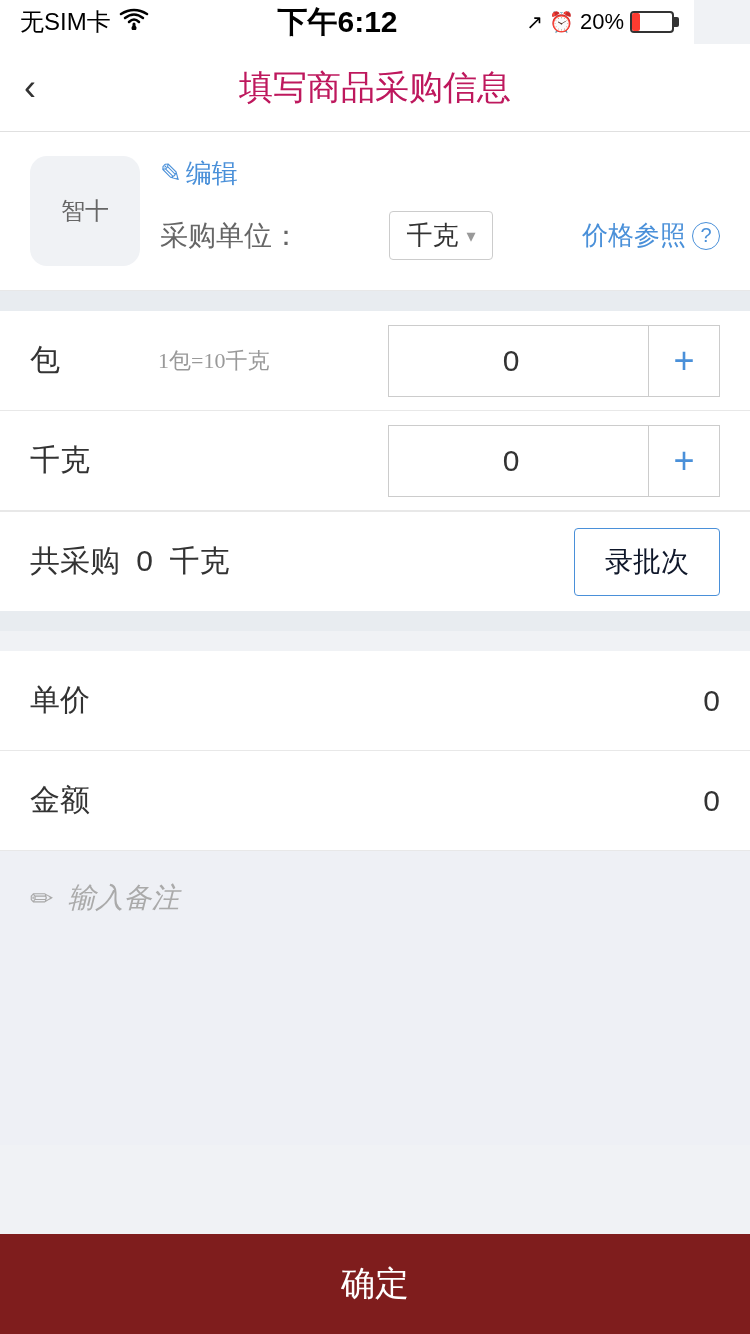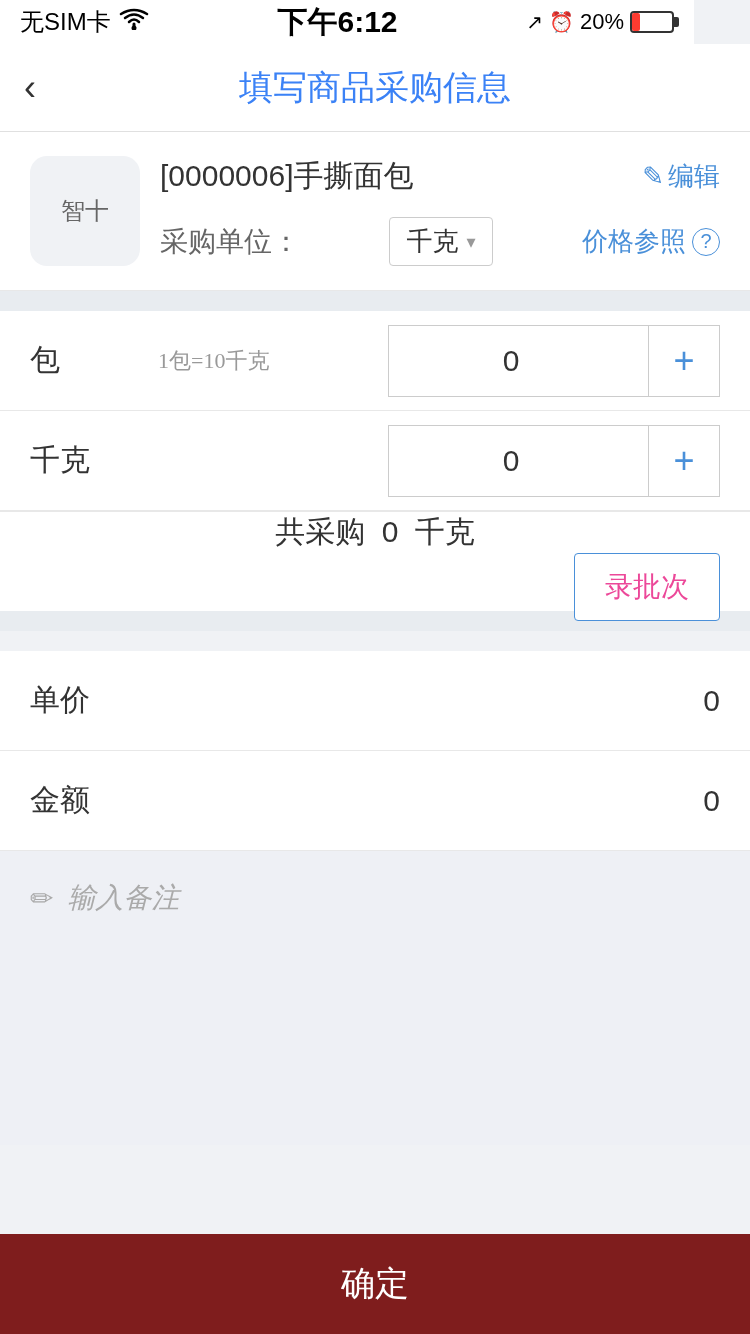--- a/index.html
+++ b/index.html
@@ -64,21 +64,21 @@
     .nav-back {
       position: absolute;
       left: 24px;
       font-size: 36px;
       color: #333;
       cursor: pointer;
     }
     .nav-title {
       font-size: 34px;
       font-weight: 500;
-      color: #3b82f6;
+      color: #be185d;
     }
 
     
     .product-card {
       background: #fff;
       padding: 24px 30px;
       display: flex;
       align-items: flex-start;
       gap: 20px;
       border-bottom: 1px solid #e8e8e8;
@@ -208,32 +208,31 @@
     }
 
     
     .summary-row {
       display: flex;
       align-items: center;
       padding: 0 30px;
       height: 100px;
       background: #fff;
       border-top: 1px solid #e8e8e8;
-      flex-direction: column;
     }
     .summary-text {
       font-size: 30px;
       color: #333;
     }
     .batch-btn {
       margin-left: auto;
       border: 1px solid #4a90d9;
       padding: 14px 30px;
       font-size: 28px;
-      color: #ec4899;
+      color: #0f172a;
       background: #fff;
       border-radius: 4px;
       cursor: pointer;
     }
 
     
     .price-section {
       background: #fff;
       margin-top: 20px;
     }
@@ -319,21 +318,20 @@
   <span class="nav-back">‹</span>
   <span class="nav-title">填写商品采购信息</span>
 </div>
 
 <div class="product-card">
   <div class="product-logo">
     <span class="logo-text">智十</span>
   </div>
   <div class="product-info">
     <div class="product-name-row">
-      <span class="product-name">[0000006]手撕面包</span>
       <span class="edit-btn">
         <span>✎</span>
         <span>编辑</span>
       </span>
     </div>
     <div class="purchase-unit-row">
       <span class="purchase-unit-label">采购单位：</span>
       <div class="unit-select">
         <span>千克</span>
         <span style="font-size:18px;color:#999;">▾</span>

